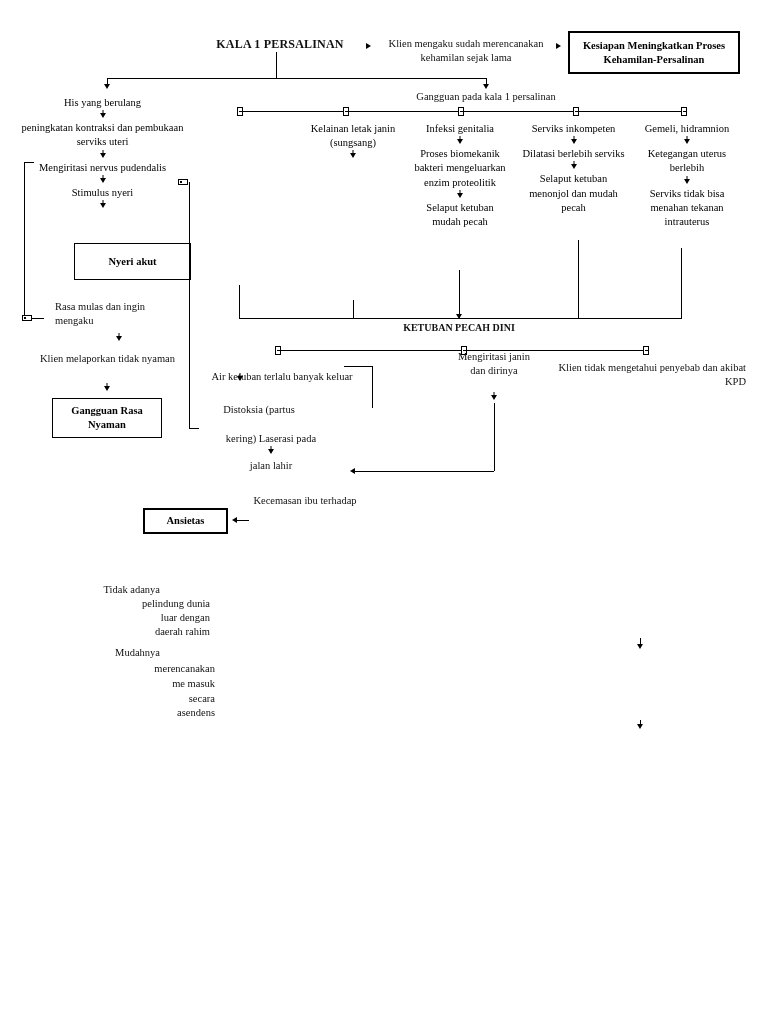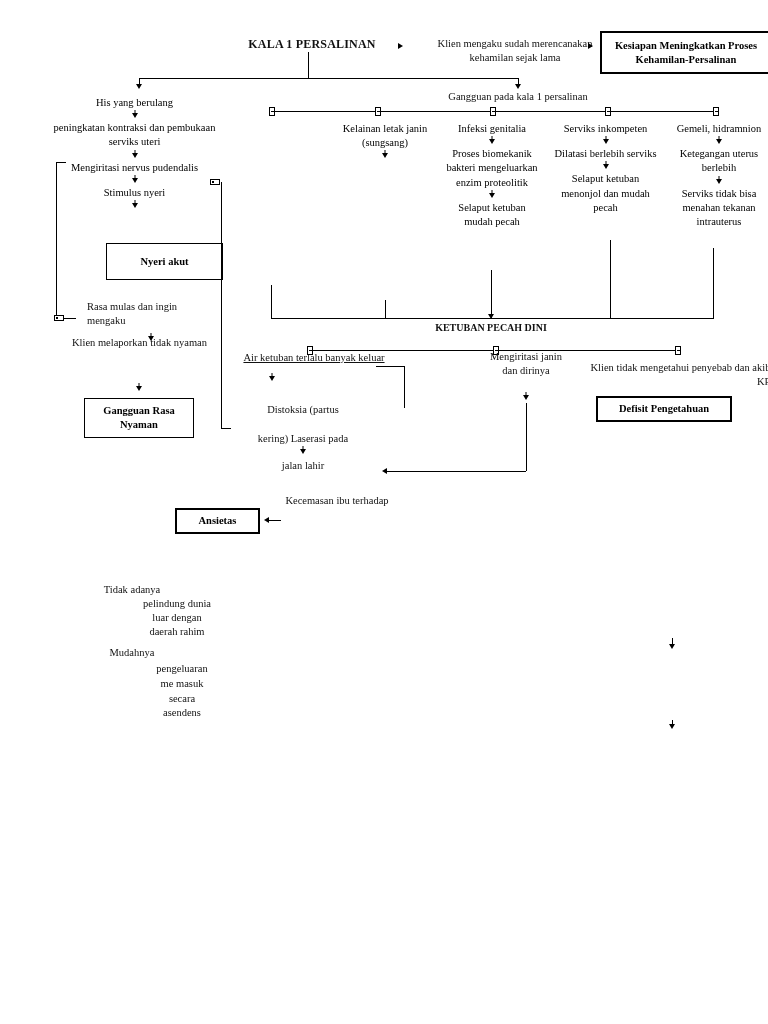--- a/index.html
+++ b/index.html
@@ -12,31 +12,30 @@
     height: 1024px;
     font-family: "Liberation Serif", "DejaVu Serif", serif;
     color: #000000;
     position: relative;
     overflow: hidden;
   }
   #canvas {
     position: relative;
     width: 692px;
     height: 1024px;
-    margin-left: 32px;
   }
   .node {
     position: absolute;
     text-align: center;
     font-size: 10.5px;
     line-height: 1.35;
     color: #111;
     white-space: normal;
   }
-  .node.left { text-align: center; }
+  .node.left { text-align: right; }
   .bold { font-weight: bold; }
   .title {
     font-weight: bold;
     font-size: 12px;
     letter-spacing: 0.2px;
   }
   .boxed {
     position: absolute;
     border: 1.6px solid #000;
     background: #fff;
@@ -144,21 +143,21 @@
 </style>
 </head>
 <body>
 
 <div id="canvas">
 
   <div class="node title" style="left:205px; top:36px; width:150px;">KALA 1 PERSALINAN</div>
 
   <div class="arrow-right" style="left:366px; top:43px;"></div>
 
-  <div class="node" style="left:393px; top:37px; width:180px;">Klien mengaku sudah merencanakan kehamilan sejak lama</div>
+  <div class="node" style="left:376px; top:37px; width:180px;">Klien mengaku sudah merencanakan kehamilan sejak lama</div>
 
   <div class="arrow-right" style="left:556px; top:43px;"></div>
 
   <div class="boxed thick" style="left:568px; top:31px; width:172px; height:43px;">Kesiapan Meningkatkan Proses Kehamilan-Persalinan</div>
 
   <div class="vline" style="left:276px; top:52px; height:26px;"></div>
 
   <div class="hline" style="left:107px; top:78px; width:379px;"></div>
   <div class="vline" style="left:107px; top:78px; height:8px;"></div>
   <div class="arrow-down" style="left:104px; top:84px;"></div>
@@ -192,21 +191,21 @@
 
   <div class="boxed" style="left:74px; top:243px; width:117px; height:37px;">Nyeri akut</div>
 
   <div class="node" style="left:55px; top:300px; width:110px; text-align:left;">Rasa mulas dan ingin mengaku</div>
 
   <div class="mini-arrow" style="position:absolute; left:64px; top:333px; width:110px; height:11px;">
       <b></b>
       <i></i>
     </div>
 
-  <div class="node" style="left:40px; top:336px; width:135px;">Klien melaporkan tidak nyaman</div>
+  <div class="node" style="left:40px; top:352px; width:135px;">Klien melaporkan tidak nyaman</div>
 
   <div class="mini-arrow" style="position:absolute; left:52px; top:383px; width:110px; height:11px;">
       <b></b>
       <i></i>
     </div>
 
   <div class="boxed" style="left:52px; top:398px; width:110px; height:40px;">Gangguan Rasa Nyaman</div>
 
   <div class="vline" style="left:24px; top:162px; height:156px;"></div>
   <div class="hline" style="left:24px; top:162px; width:10px;"></div>
@@ -284,38 +283,37 @@
   <div class="vline" style="left:459px; top:310px; height:8px;"></div>
   <div class="arrow-down" style="left:456px; top:314px;"></div>
 
   <div class="node bold" style="left:377px; top:321px; width:164px; font-size:10px;">KETUBAN PECAH DINI</div>
 
   <div class="hline" style="left:278px; top:350px; width:368px;"></div>
   <div class="handle" style="left:275px; top:346px;"></div>
   <div class="handle" style="left:461px; top:346px;"></div>
   <div class="handle" style="left:643px; top:346px;"></div>
 
-  <div class="node" style="left:192px; top:351px; width:180px;text-decoration:underline;">Air ketuban terlalu banyak keluar</div>
+  <div class="node" style="left:192px; top:370px; width:180px;">Air ketuban terlalu banyak keluar</div>
 
   <div class="node" style="left:456px; top:350px; width:76px;">Mengiritasi janin dan dirinya</div>
   <div class="mini-arrow" style="position:absolute; left:456px; top:392px; width:76px; height:11px;">
       <b></b>
       <i></i>
     </div>
 
   <div class="node" style="left:556px; top:361px; width:190px; text-align:right;">Klien tidak mengetahui penyebab dan akibat KPD</div>
 
-  <div class="boxed thick" style="left:564px; top:396px; width:136px; height:26px;">Defisit Pengetahuan</div>
 
   <div class="mini-arrow" style="position:absolute; left:210px; top:373px; width:60px; height:11px;">
       <b></b>
       <i></i>
     </div>
 
-  <div class="node" style="left:212px; top:403px; width:118px;">Distoksia (partus</div>
+  <div class="node" style="left:200px; top:403px; width:118px;">Distoksia (partus</div>
   <div class="node" style="left:207px; top:432px; width:128px;">kering) Laserasi pada</div>
   <div class="mini-arrow" style="position:absolute; left:212px; top:446px; width:118px; height:11px;">
       <b></b>
       <i></i>
     </div>
   <div class="node" style="left:212px; top:459px; width:118px;">jalan lahir</div>
 
   <div class="hline" style="left:344px; top:366px; width:29px;"></div>
   <div class="vline" style="left:372px; top:366px; height:42px;"></div>
 
@@ -329,21 +327,21 @@
   <div class="hline" style="left:237px; top:520px; width:12px;"></div>
 
   <div class="boxed thick" style="left:143px; top:508px; width:85px; height:26px;">Ansietas</div>
 
   <div class="node left" style="left:40px; top:583px; width:120px;">Tidak adanya</div>
   <div class="node left" style="left:80px; top:597px; width:130px;">pelindung dunia</div>
   <div class="node left" style="left:80px; top:611px; width:130px;">luar dengan</div>
   <div class="node left" style="left:80px; top:625px; width:130px;">daerah rahim</div>
 
   <div class="node left" style="left:40px; top:646px; width:120px;">Mudahnya</div>
-  <div class="node left" style="left:85px; top:662px; width:130px;">pengeluaran</div>
+  <div class="node left" style="left:85px; top:662px; width:130px;">merencanakan</div>
   <div class="node left" style="left:85px; top:677px; width:130px;">me masuk</div>
   <div class="node left" style="left:85px; top:692px; width:130px;">secara</div>
   <div class="node left" style="left:85px; top:706px; width:130px;">asendens</div>
 
 
   <div class="arrow-down" style="left:637px; top:644px;"></div>
   <div class="vline" style="left:640px; top:638px; height:7px;"></div>
 
   <div class="arrow-down" style="left:637px; top:724px;"></div>
   <div class="vline" style="left:640px; top:720px; height:5px;"></div>

